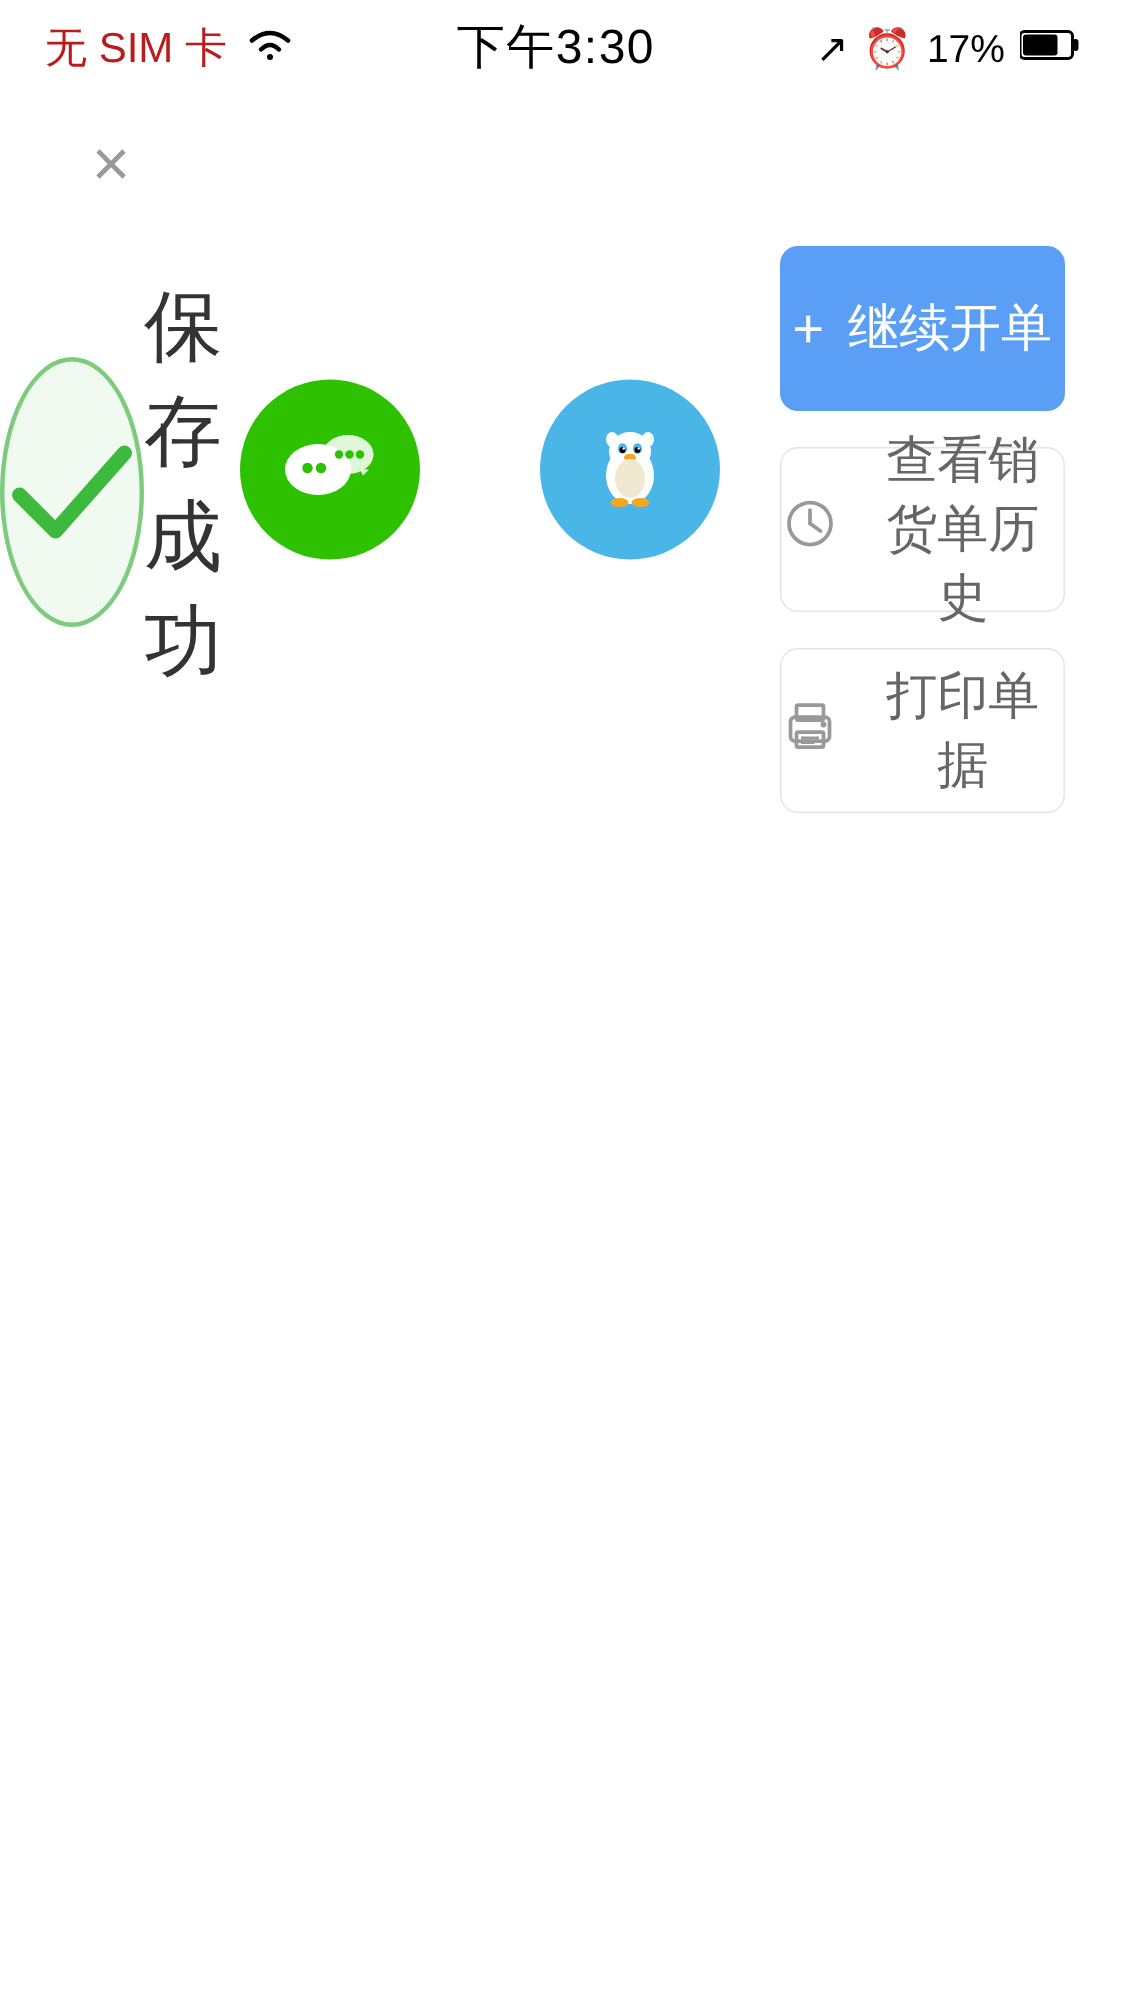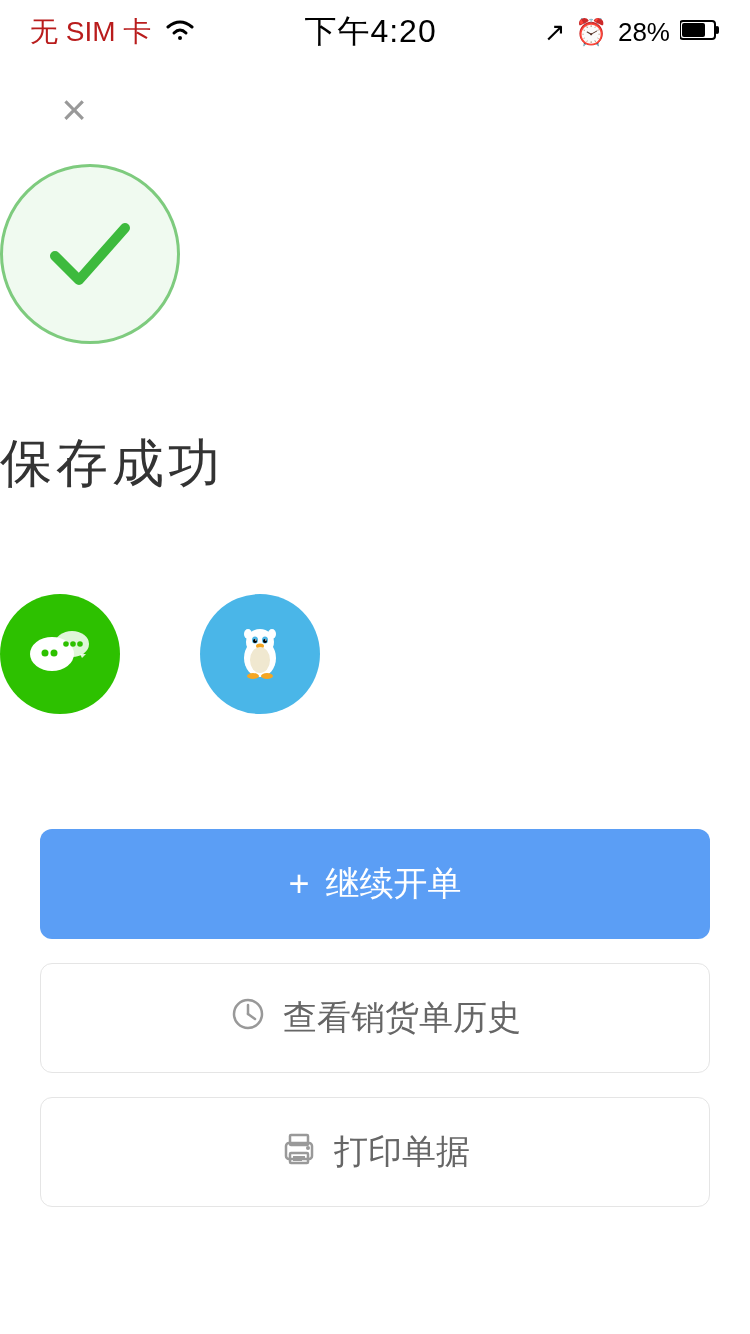--- a/index.html
+++ b/index.html
@@ -67,23 +67,23 @@
 
     .close-x {
       font-size: 44px;
       color: #999;
       line-height: 1;
     }
 
     
     .main-content {
       display: flex;
-      flex-direction: column;
+      flex-direction: row;
+      align-items: center;
       padding-top: 100px;
-      gap: 35px;
     }
 
     
     .success-icon-wrap {
       width: 180px;
       height: 180px;
       border-radius: 50%;
       background: #f0faf0;
       border: 3px solid #7ecb7e;
       display: flex;
@@ -203,25 +203,25 @@
   <div class="status-left">
     <span>无 SIM 卡 </span>
     <span>
       <svg width="34" height="26" viewBox="0 0 34 26">
         <path d="M17 22 L17 22" stroke="#000" stroke-width="4" stroke-linecap="round"></path>
         <path d="M11 17 Q17 11 23 17" stroke="#000" stroke-width="3" fill="none" stroke-linecap="round"></path>
         <path d="M5 11 Q17 1 29 11" stroke="#000" stroke-width="3" fill="none" stroke-linecap="round"></path>
       </svg>
     </span>
   </div>
-  <div class="status-center">下午4:20</div>
+  <div class="status-center">下午3:30</div>
   <div class="status-right">
     <span>↗</span>
     <span>⏰</span>
-    <span>28%</span>
+    <span>17%</span>
     <span>
       <svg width="40" height="22" viewBox="0 0 40 22">
         <rect x="0" y="2" width="35" height="18" rx="3" ry="3" fill="none" stroke="#000" stroke-width="2"></rect>
         <rect x="35" y="7" width="4" height="8" rx="2" fill="#000"></rect>
         <rect x="2" y="4" width="23" height="14" rx="2" fill="#000"></rect>
       </svg>
     </span>
   </div>
 </div>
 

